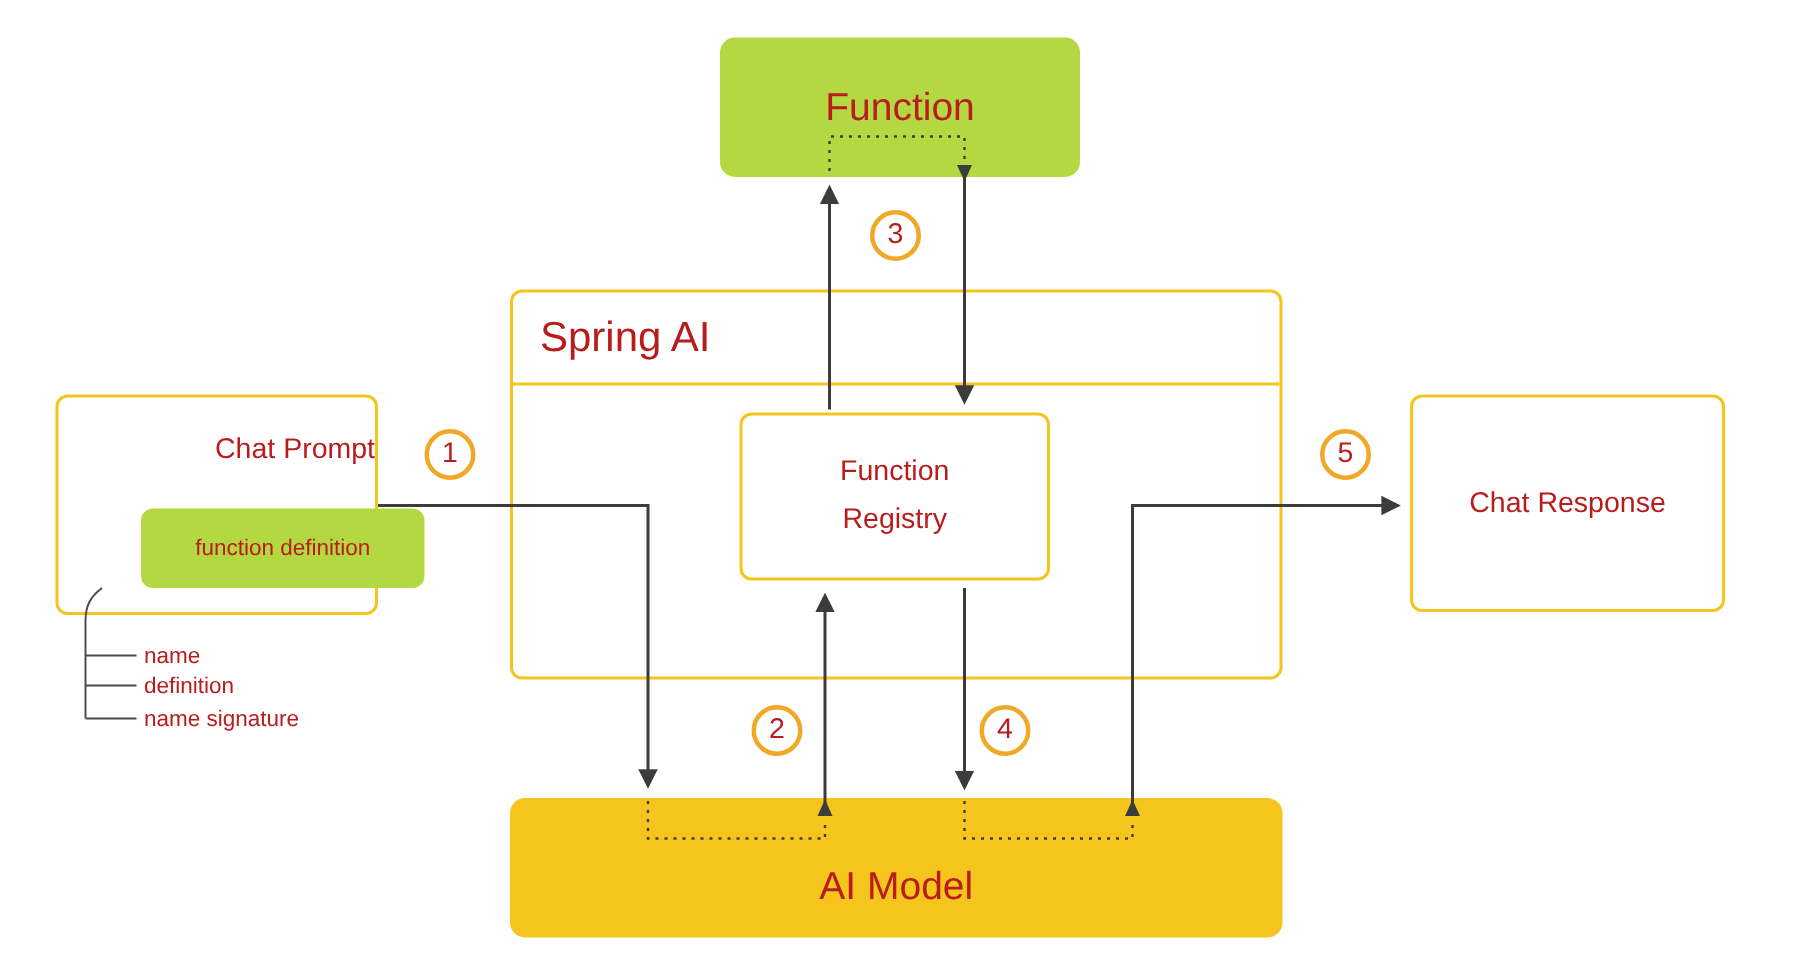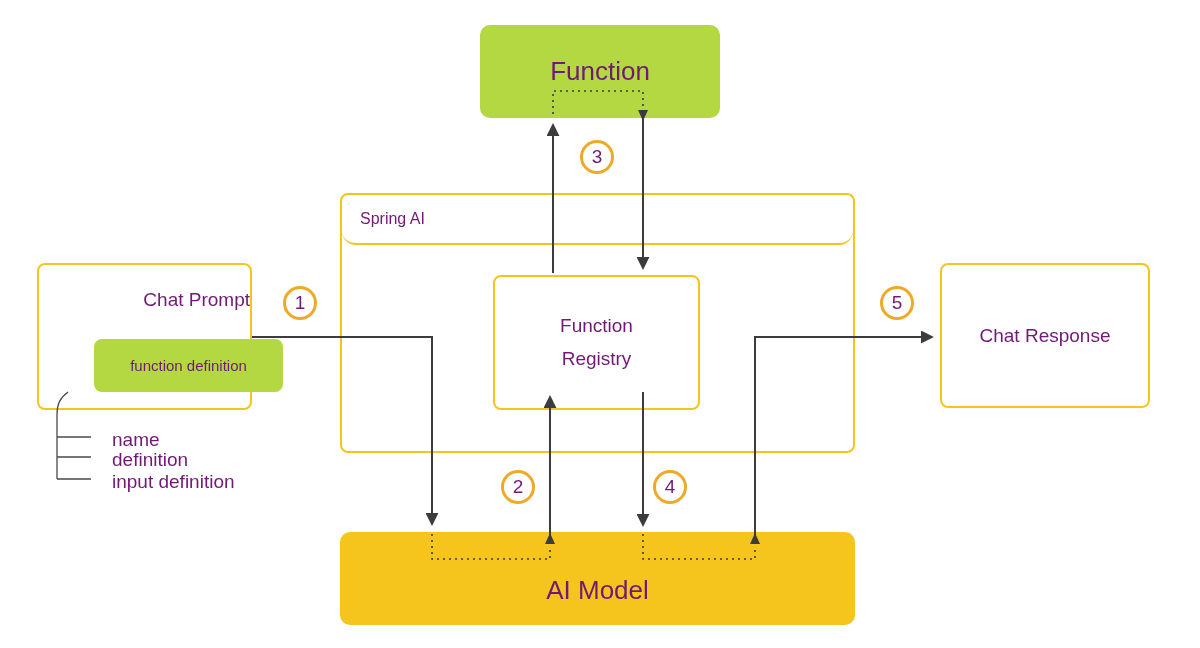--- a/index.html
+++ b/index.html
@@ -1,39 +1,39 @@
 <!DOCTYPE html>
 <html><head>
 <meta charset="utf-8">
 <style>
   html,body{margin:0;padding:0;background:#ffffff;}
   .canvas{
     position:relative;width:1200px;height:648px;background:#ffffff;
-    font-family:"Liberation Sans",sans-serif;color:#701a75;overflow:hidden;
+    font-family:"Liberation Sans",sans-serif;color:#b91c1c;overflow:hidden;
   }
   .abs{position:absolute;box-sizing:border-box;}
 
   
   .node-function{
     left:480px;top:25px;width:240px;height:93px;
     background:#b4d841;border-radius:10px;
     display:flex;align-items:center;justify-content:center;
     font-size:26px;z-index:1;
   }
   .spring-ai-box{
     left:340px;top:193px;width:515px;height:260px;
     border:2px solid #f5c51d;border-radius:8px;background:#ffffff;z-index:1;
   }
   .spring-ai-header{
-    height:50px;border-bottom:2px solid #f5c51d;
+    height:62px;border-bottom:2px solid #f5c51d;
     display:flex;align-items:center;padding-left:18px;
-    font-size:16px;box-sizing:border-box;border-radius:14px;
+    font-size:28px;box-sizing:border-box;
   }
   .function-registry{
-    left:493px;top:275px;width:207px;height:135px;
+    left:493px;top:275px;width:207px;height:112px;
     border:2px solid #f5c51d;border-radius:8px;background:#ffffff;
     display:flex;align-items:center;justify-content:center;
     text-align:center;font-size:19px;line-height:1.7;z-index:2;
   }
   .function-registry span{display:block;max-width:110px;}
   .chat-prompt{
     left:37px;top:263px;width:215px;height:147px;
     border:2px solid #f5c51d;border-radius:8px;background:#ffffff;z-index:1;
   }
   .chat-prompt-title{margin-top:24px;text-align:right;font-size:19px;}
@@ -62,21 +62,21 @@
     display:flex;align-items:center;justify-content:center;
     font-size:19px;z-index:6;
   }
   .step-1{left:283px;top:286px;}
   .step-2{left:501px;top:470px;}
   .step-3{left:580px;top:140px;}
   .step-4{left:653px;top:470px;}
   .step-5{left:880px;top:286px;}
 
   
-  .annot{position:absolute;left:112px;font-size:19px;z-index:2;}
+  .annot{position:absolute;left:96px;font-size:15px;z-index:2;}
   .annot-0{top:429px;}
   .annot-1{top:449px;}
   .annot-2{top:471px;}
 
   .connectors{
     position:absolute;left:0;top:0;width:1200px;height:648px;
     pointer-events:none;z-index:5;
   }
   .solid-line{stroke:#3c3c3c;stroke-width:2;fill:none;}
   .dotted-line{stroke:#3c3c3c;stroke-width:1.6;fill:none;stroke-dasharray:2 4;}
@@ -138,21 +138,21 @@
 
   <div class="abs chat-prompt">
     <div class="chat-prompt-title">Chat Prompt</div>
     <div class="function-definition">
       <span>function definition</span>
     </div>
   </div>
 
   <div class="annot annot-0">name</div>
   <div class="annot annot-1">definition</div>
-  <div class="annot annot-2">input definition</div>
+  <div class="annot annot-2">name signature</div>
 
   <div class="abs chat-response">
     <span>Chat Response</span>
   </div>
 
   <div class="abs ai-model">
     <span>AI Model</span>
   </div>
 
   <div class="abs step-circle step-1">

